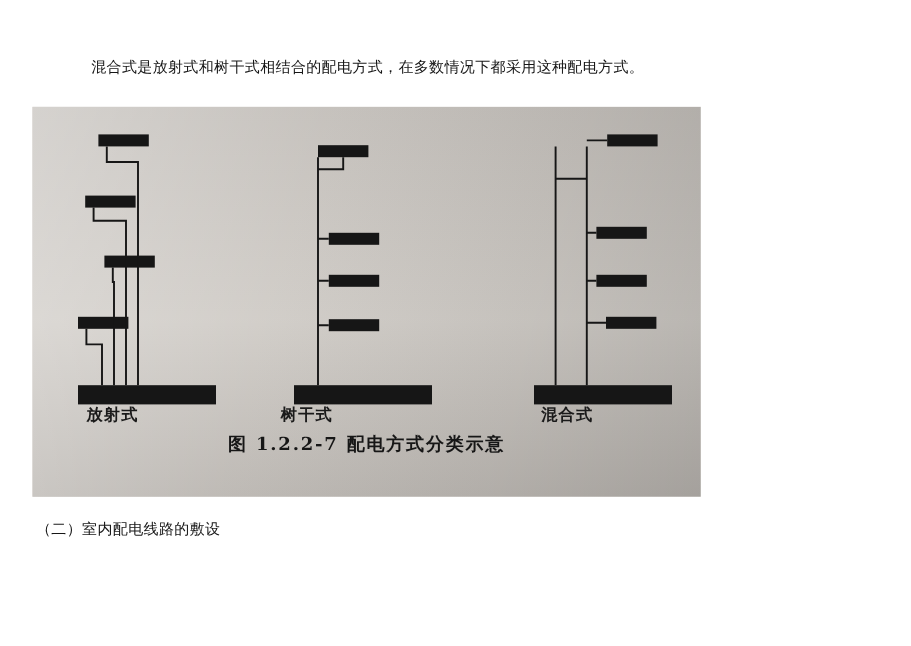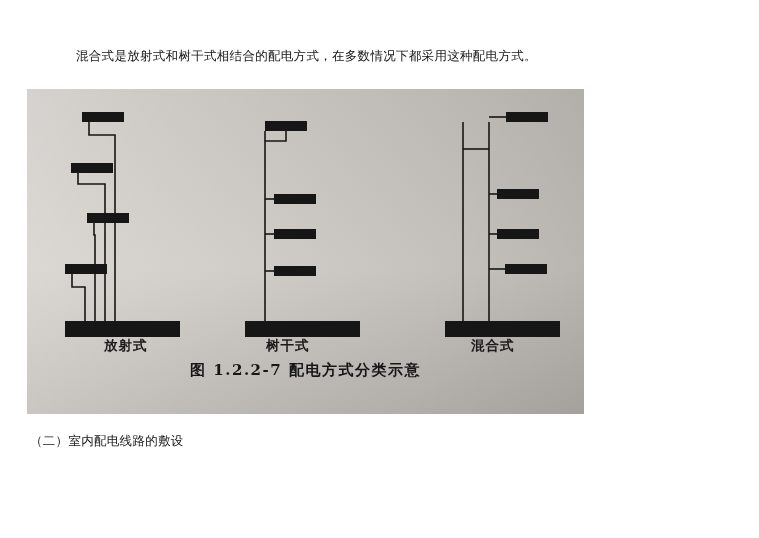--- a/index.html
+++ b/index.html
@@ -86,25 +86,24 @@
     letter-spacing: 1.5px;
     font-family: "DejaVu Serif", "Liberation Serif", serif;
   }
   .fig-label {
     position: absolute;
     font-size: 13.5px;
     font-weight: bold;
     color: #1a1a1a;
     font-family: "DejaVu Serif", "Liberation Serif", serif;
     letter-spacing: 1px;
-    margin-left: 32px;
   }
   #fig-label-0 { left: 45px; top: 248px; }
   #fig-label-1 { left: 207px; top: 248px; }
-  #fig-label-2 { left: 412px; top: 248px; }
+  #fig-label-2 { left: 424px; top: 248px; }
 </style>
 </head>
 <body>
 
 <div class="page">
 
   <div class="para" id="intro-paragraph">混合式是放射式和树干式相结合的配电方式，在多数情况下都采用这种配电方式。</div>
 
   <div class="figure">
     <div class="grain"></div>

